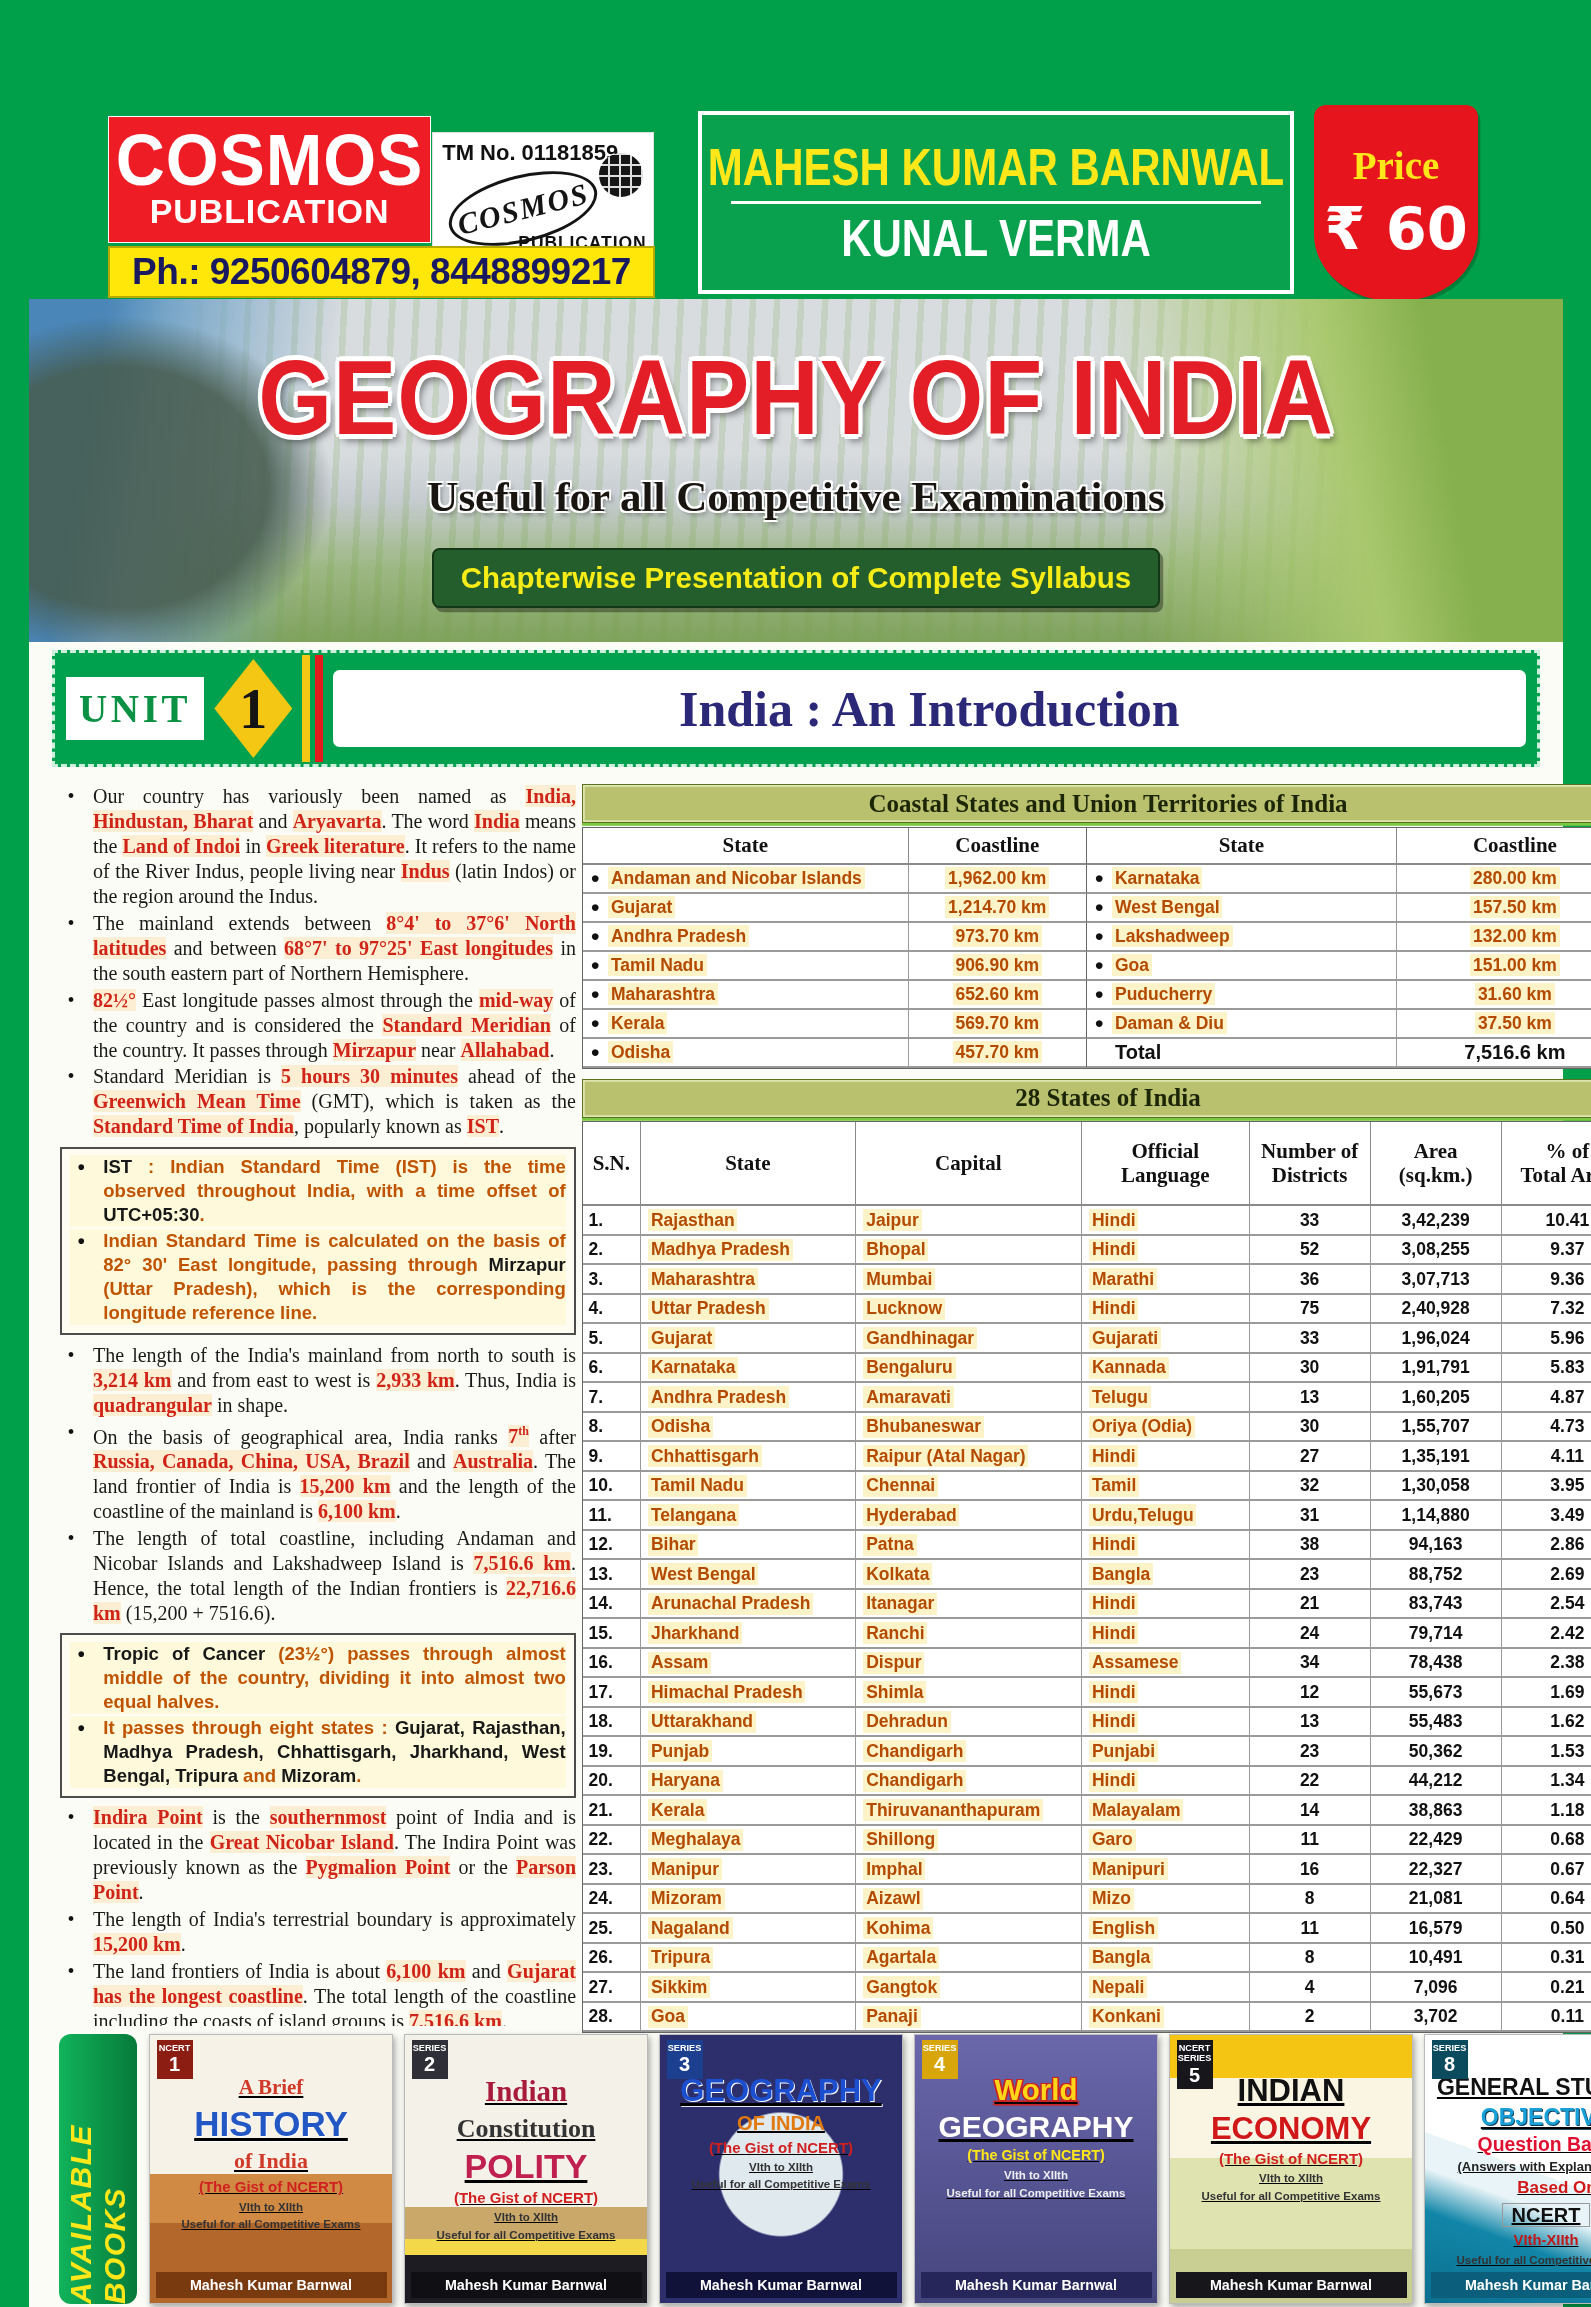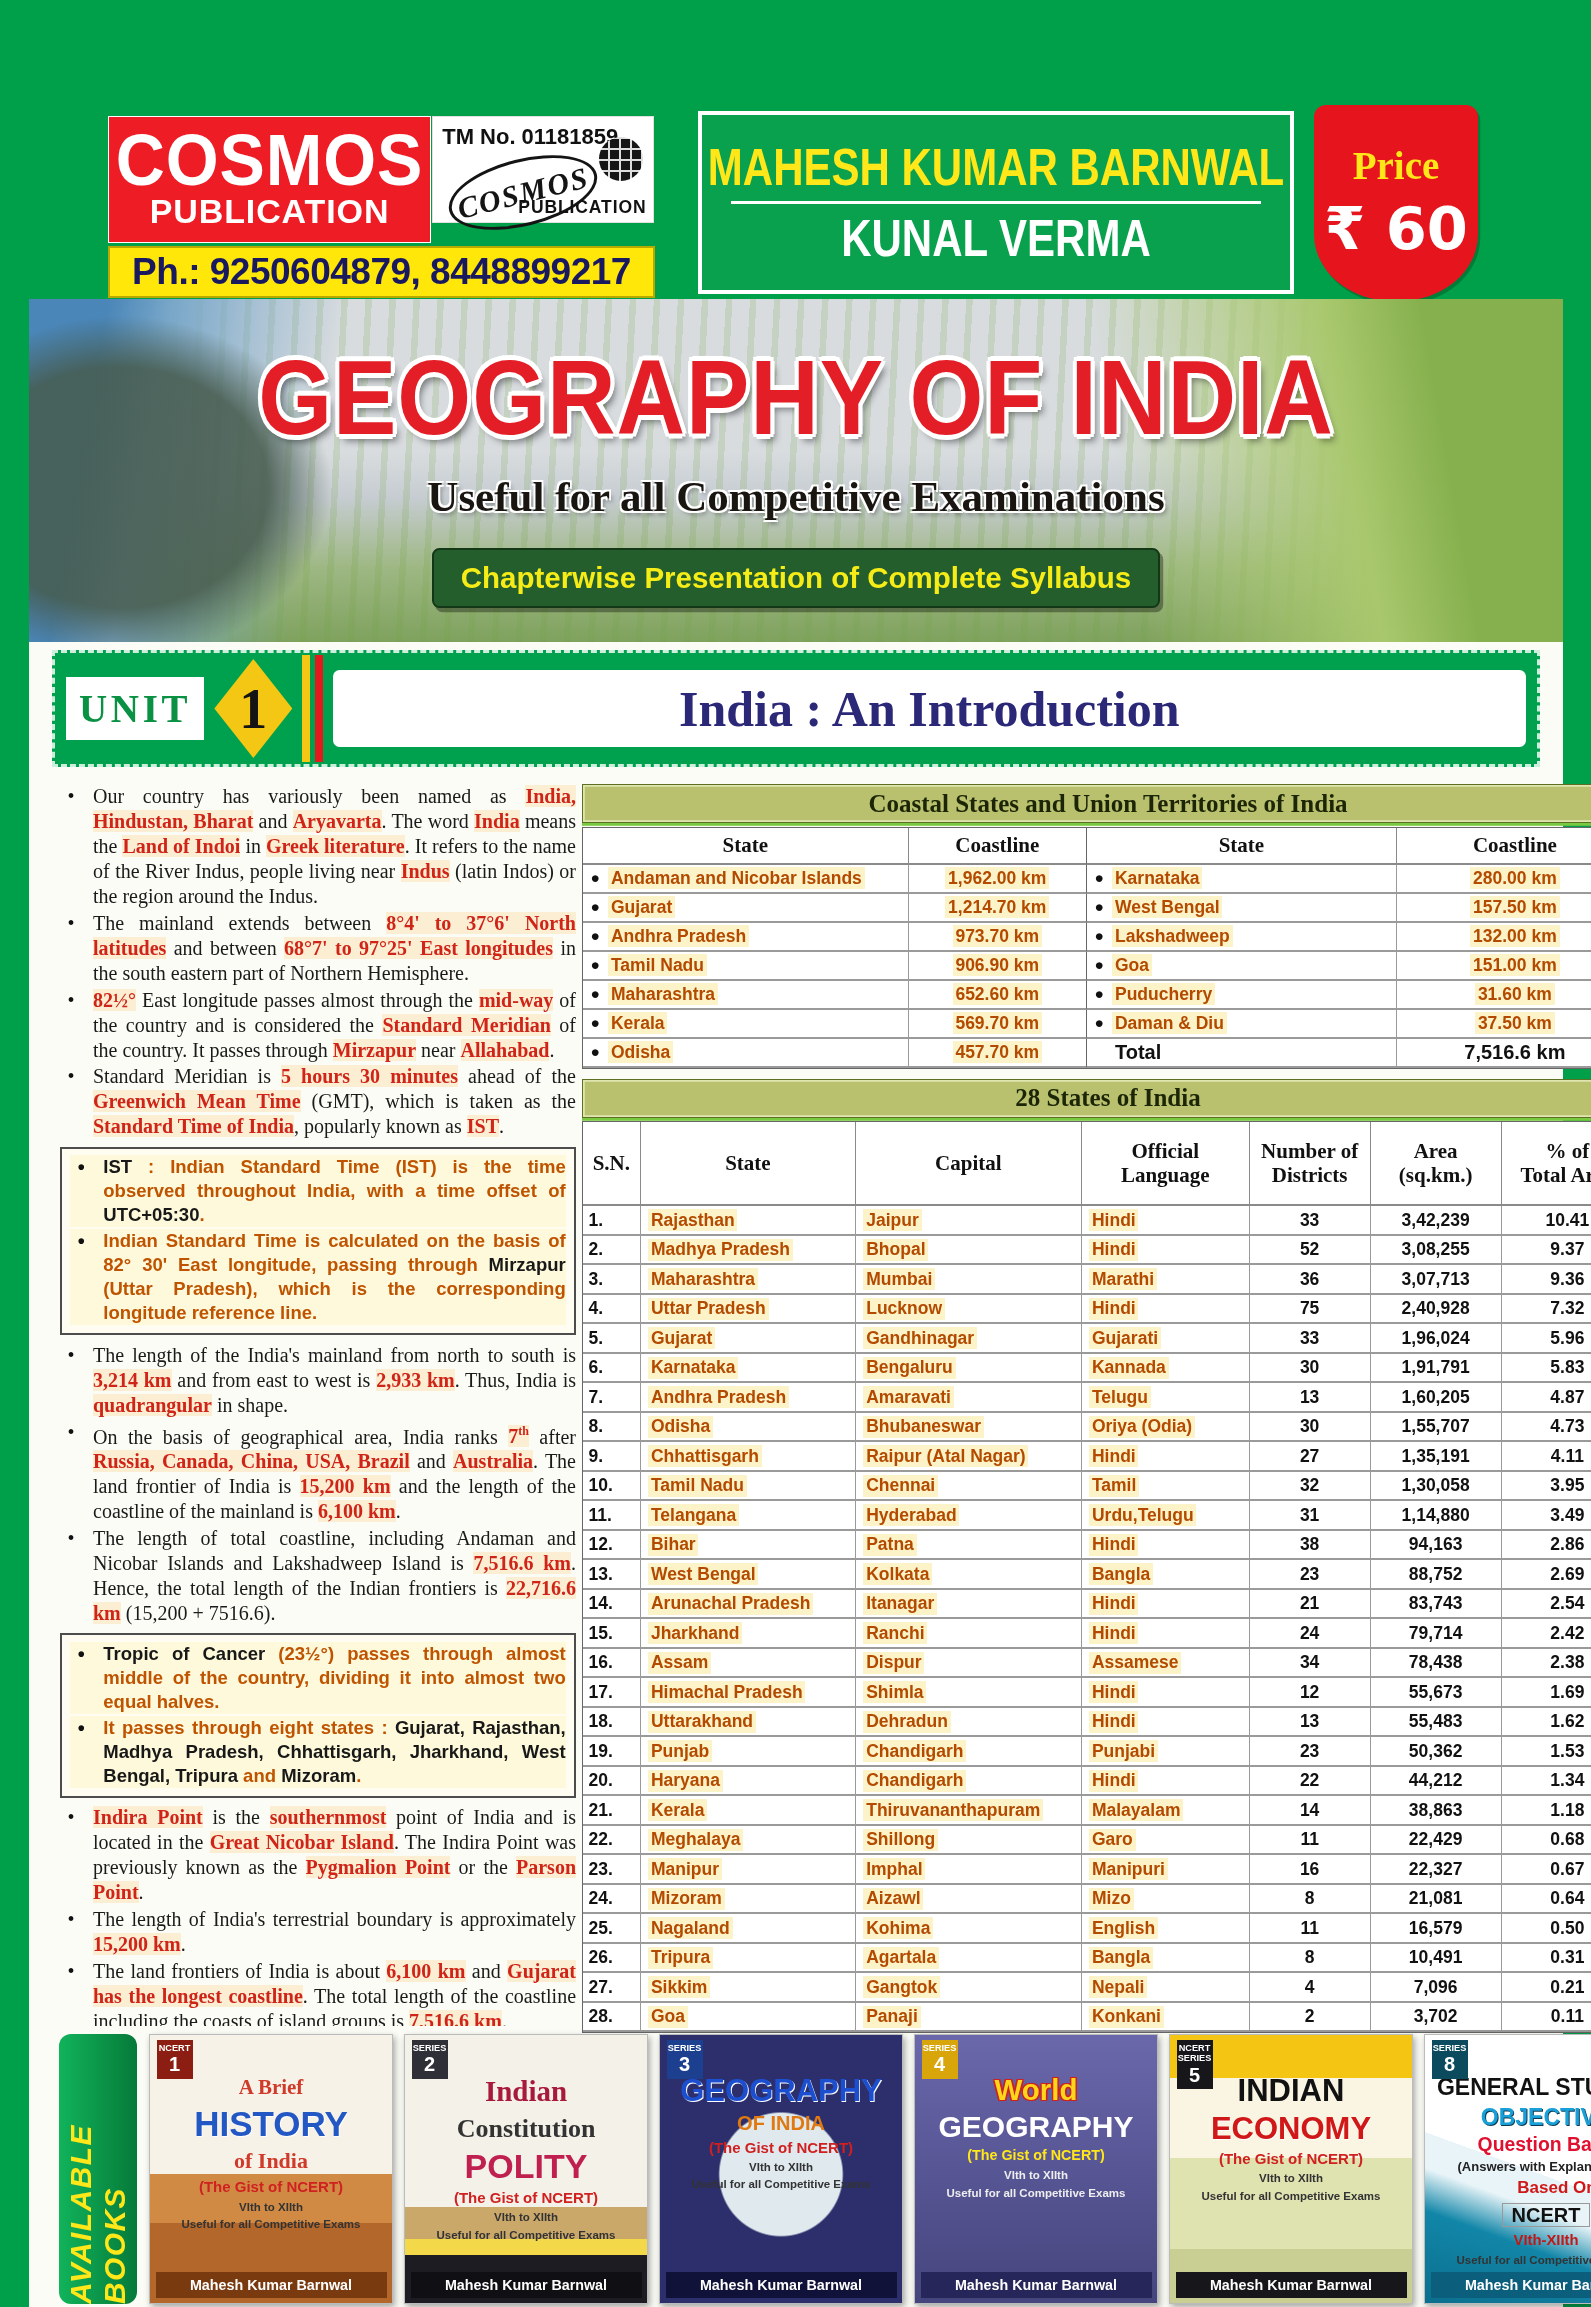--- a/index.html
+++ b/index.html
@@ -6,21 +6,21 @@
   *{box-sizing:border-box;}
   .page{position:relative;width:1592px;height:2422px;background:#00a04a;overflow:hidden;
         font-family:"Liberation Serif",serif;}
   .paper{position:absolute;left:29px;top:642px;width:1534px;height:1671px;background:#fcfcf7;}
 
   
   .pub-red{position:absolute;left:108px;top:116px;width:323px;height:127px;background:#ee1c25;
            display:flex;flex-direction:column;align-items:center;justify-content:center;border:1.8px solid #fff;}
   .pub-red .t1{font:900 68px "Liberation Sans",sans-serif;color:#fff;line-height:.95;transform:scaleY(1.05);letter-spacing:0.9px;}
   .pub-red .t2{font:800 34px "Liberation Sans",sans-serif;color:#fff;letter-spacing:0.9px;}
-  .pub-white{position:absolute;left:432px;top:116px;width:222px;height:107px;background:#fff;border:1.8px solid #e0e0e0;}
+  .pub-white{position:absolute;left:432px;top:132px;width:222px;height:127px;background:#fff;border:1.8px solid #e0e0e0;}
   .pub-white .tm{font:700 22px "Liberation Sans",sans-serif;color:#111;margin:7.4px 0 0 9.2px;}
   .oval{position:absolute;left:14px;top:42px;width:152px;height:67px;border:3.7px solid #141414;border-radius:50%;
         transform:rotate(-14deg);display:flex;align-items:center;justify-content:center;}
   .oval span{font:900 30px "Liberation Serif",serif;font-style:italic;color:#141414;letter-spacing:1.8px;}
   .globe{position:absolute;right:10px;top:20px;width:44px;height:44px;border-radius:50%;
          background:repeating-linear-gradient(0deg,transparent 0 9.2px,#dedede 9.2px 11px),
                     repeating-linear-gradient(90deg,transparent 0 9.2px,#dedede 9.2px 11px),#161616;}
   .pub-sub{position:absolute;right:6.5px;bottom:3.7px;font:700 17.5px "Liberation Sans",sans-serif;color:#111;letter-spacing:0.9px;}
   .pub-phone{position:absolute;left:108px;top:246px;width:547px;height:52px;background:#ffe70a;border:2.3px solid #b7a900;
              display:flex;align-items:center;justify-content:center;font:900 37px "Liberation Sans",sans-serif;
@@ -105,21 +105,21 @@
   .book{position:relative;width:244px;height:270px;border:0.9px solid #bbb;box-shadow:2.3px 3.2px 6.5px rgba(0,0,0,.35);overflow:hidden;}
   .bk1{--bar:#7a3a10;--badge:#8c1d12;background:linear-gradient(180deg,#f6f2e8 0 52%,#d08a44 52% 70%,#b4672a 70%);}
   .bk2{--bar:#101014;--badge:#2f2f38;background:linear-gradient(180deg,#f4f1e8 0 64%,#caa86a 64% 76%,#f3d94a 76% 82%,#1c1c22 82%);}
   .bk3{--bar:#10123a;--badge:#1d3f8f;background:radial-gradient(circle at 50% 52%,#dfe9ee 0 33%,#2c2f6b 34%);}
   .bk4{--bar:#26265a;--badge:#d8a50a;background:linear-gradient(180deg,#6a67ab,#45457e);}
   .bk5{--bar:#17161a;--badge:#17161a;background:linear-gradient(180deg,#f5c514 0 16%,#faf4e2 16% 46%,#dfe3b0 46% 80%,#c9cf92 80%);}
   .bk6{--bar:#0b5f7c;--badge:#0c4b5e;background:linear-gradient(200deg,#ffffff 0 52%,#e8f4f8 52% 62%,#1286a8 74%,#0b6f8e);}
   .badge{position:absolute;top:4.6px;left:6.5px;width:36px;padding:3.7px 0;background:var(--badge);color:#fff;
          text-align:center;font:700 9.2px "Liberation Sans",sans-serif;line-height:1.1;z-index:2;}
   .badge b{display:block;font-size:20px;font-weight:900;}
-  .lines{position:absolute;top:40px;left:4.6px;right:4.6px;display:flex;flex-direction:column;align-items:center;gap:5.5px;z-index:1;}
+  .lines{position:absolute;top:40px;left:4.6px;right:4.6px;display:flex;flex-direction:column;align-items:center;gap:5.5px;z-index:1;text-decoration:underline;}
   .lines span{display:block;text-align:center;line-height:1.05;font-family:"Liberation Sans",sans-serif;}
   .bar{position:absolute;bottom:4.6px;left:5.5px;right:5.5px;height:26px;background:var(--bar);color:#fff;
        display:flex;align-items:center;justify-content:center;font:700 14.3px "Liberation Sans",sans-serif;z-index:2;}
   .l-brief{font:800 21px "Liberation Serif",serif !important;font-style:italic;color:#d03a2a;}
   .l-history{font-size:35px;font-weight:900;color:#2257c4;text-shadow:0.9px 0.9px 0 #fff;}
   .l-ofindia{font:800 22px "Liberation Serif",serif !important;font-style:italic;color:#d03a2a;}
   .l-gist{font-size:15px;font-weight:700;color:#d02020;}
   .l-tiny{font-size:11.5px;font-weight:600;color:#333;}
   .l-tiny-w{font-size:11.5px;font-weight:600;color:#eee;}
   .l-indian-script{font:900 29px "Liberation Serif",serif !important;font-style:italic;color:#a81a3c;}

